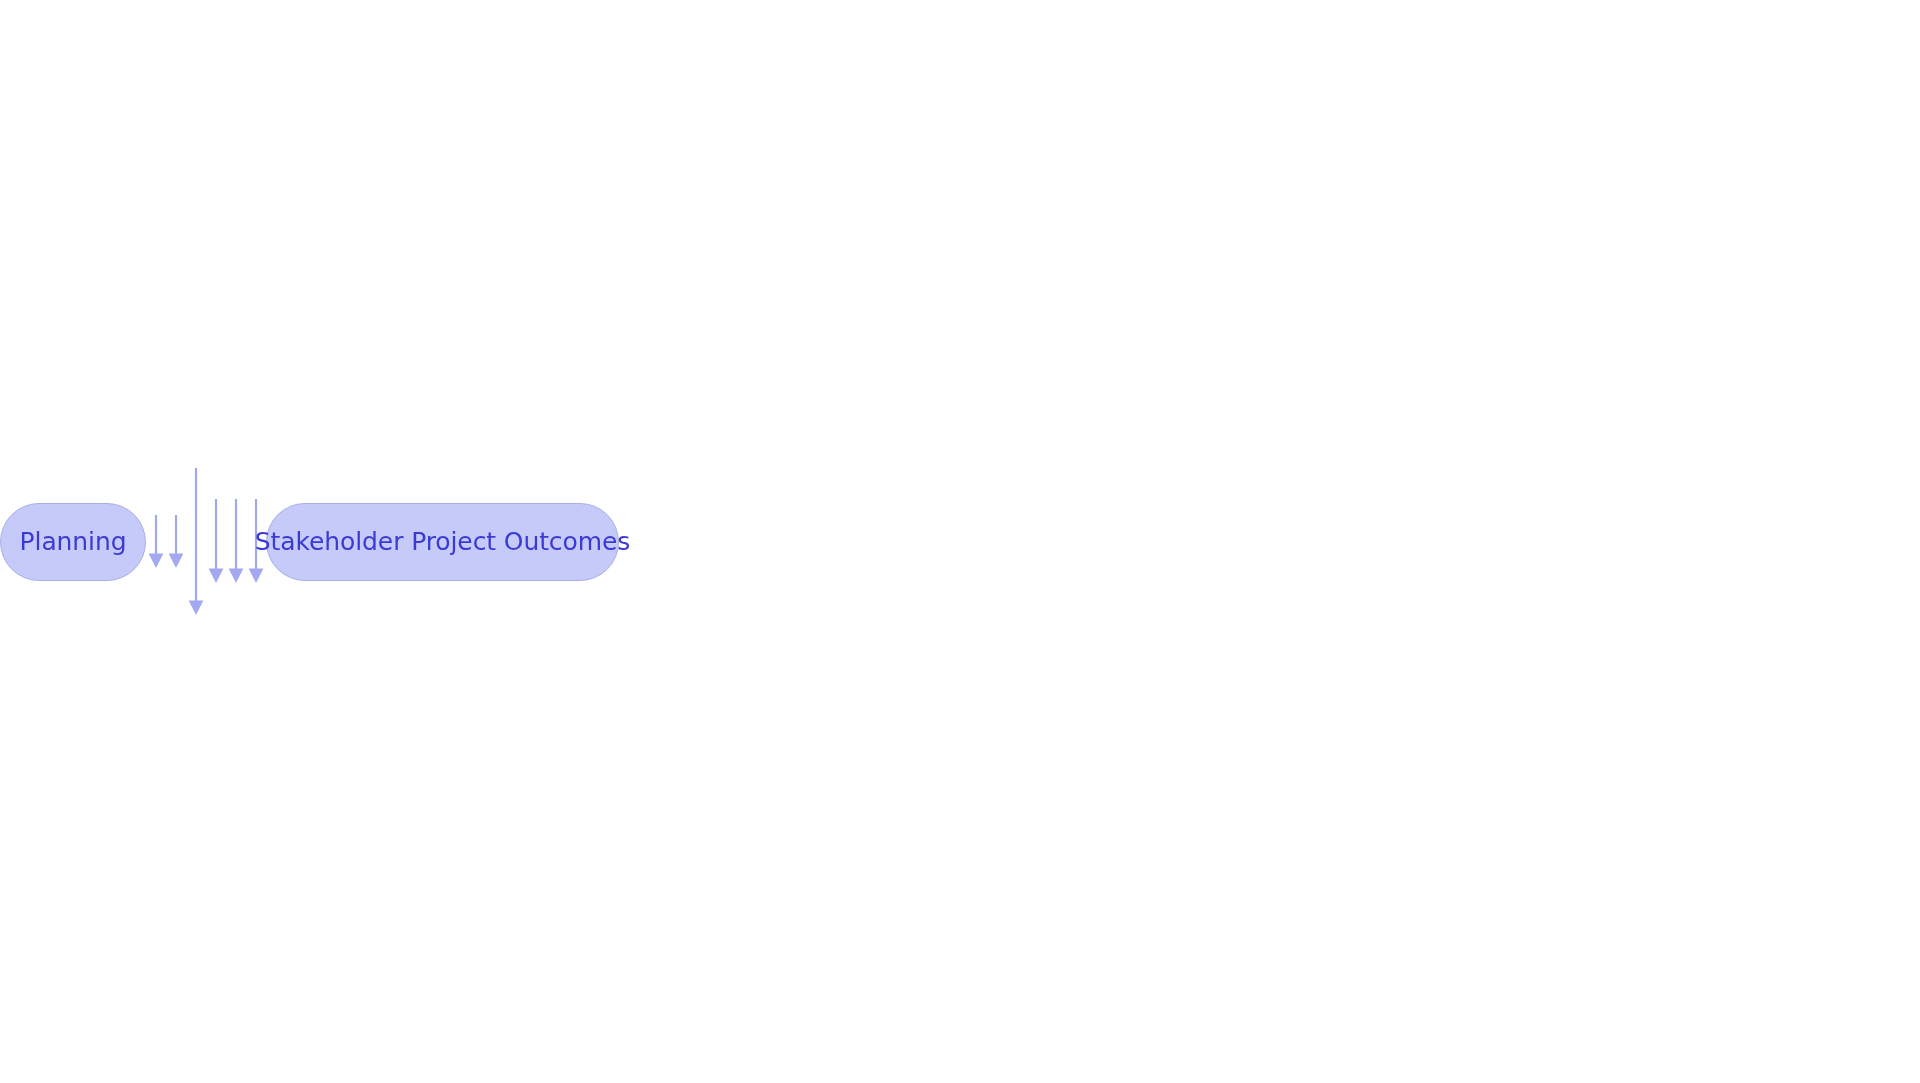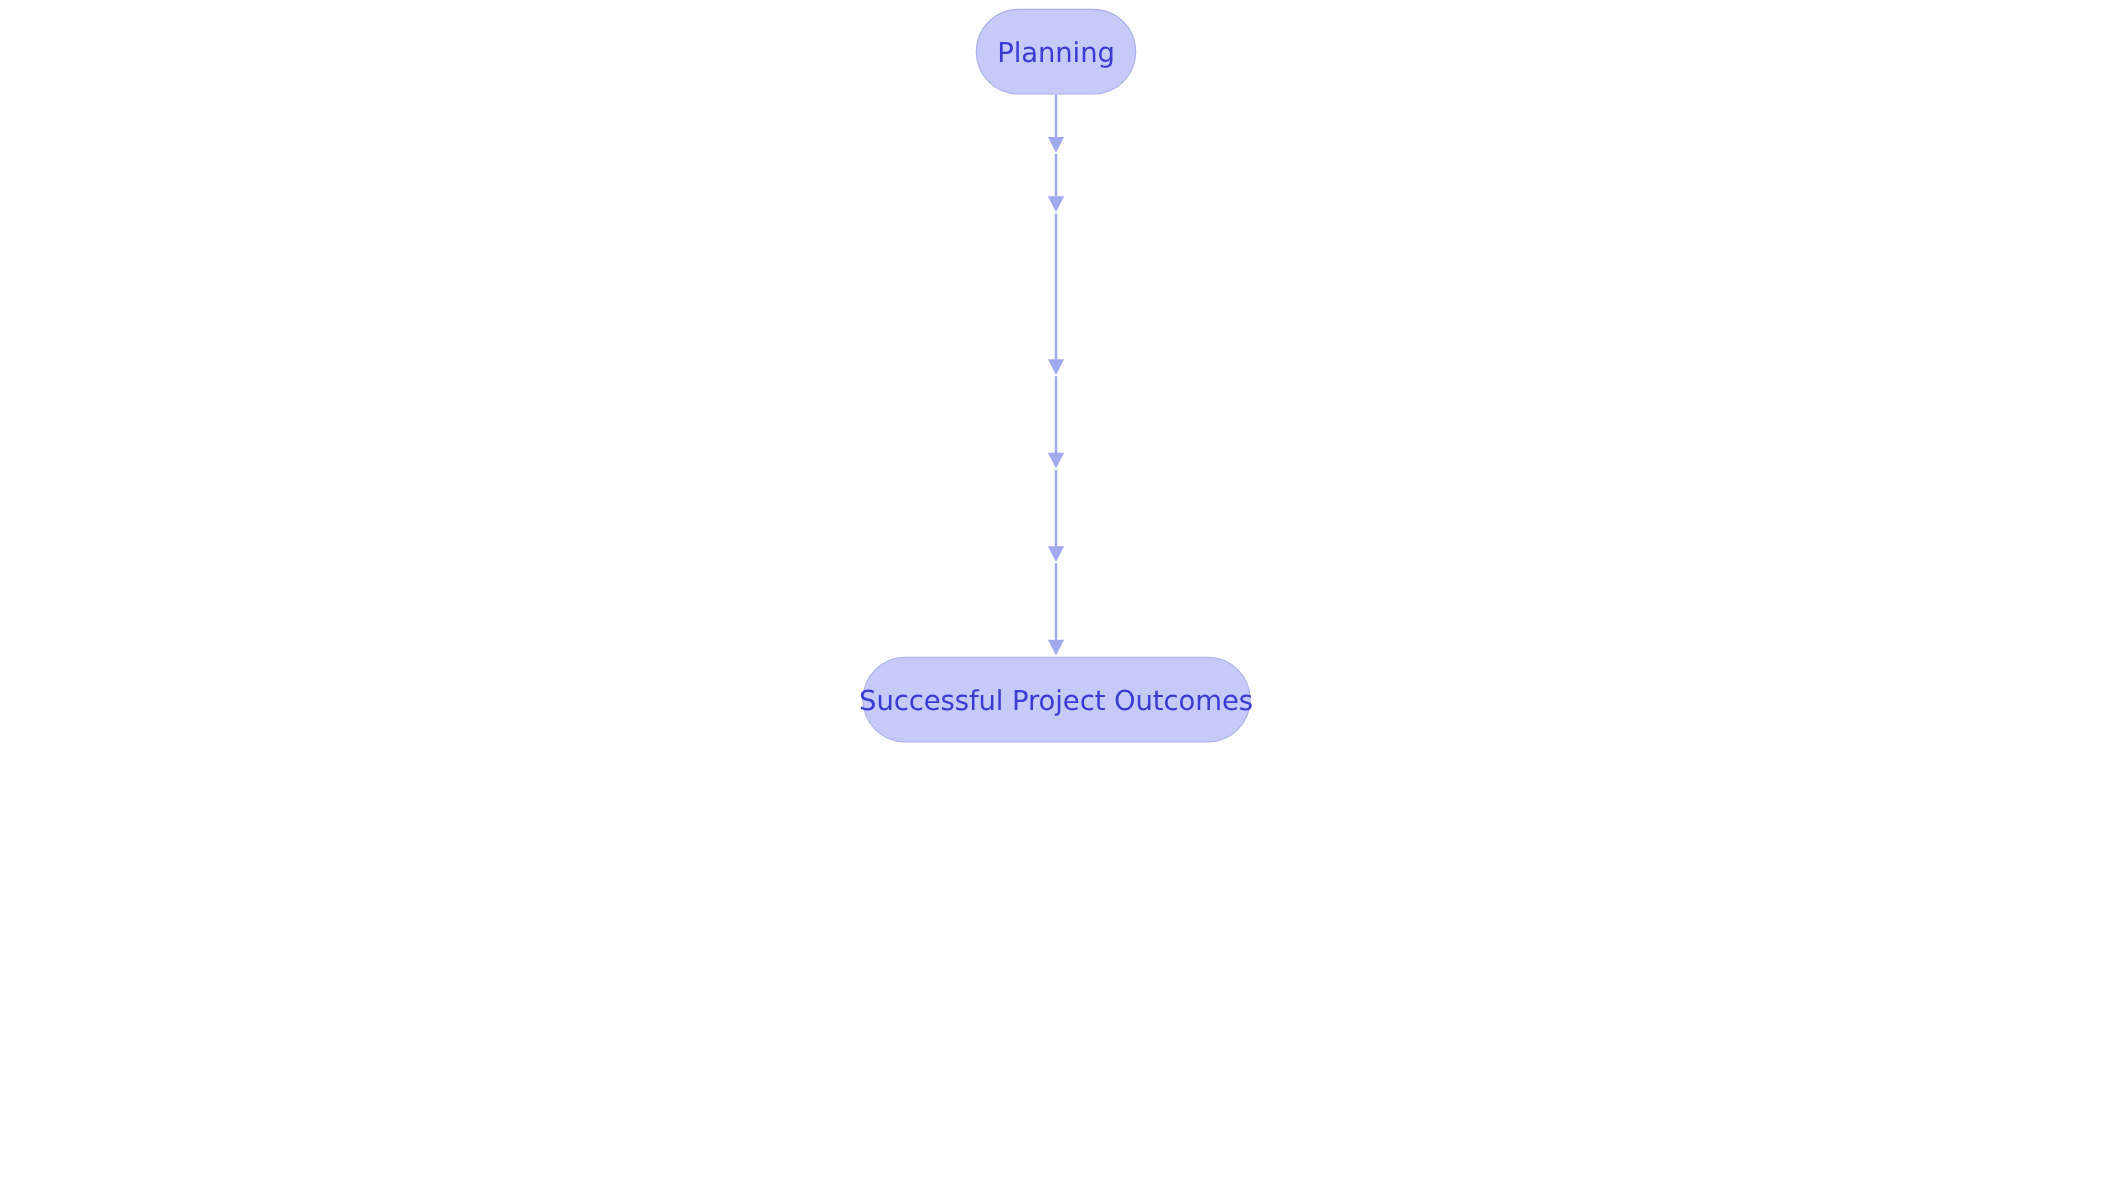--- a/index.html
+++ b/index.html
@@ -22,21 +22,20 @@
     background: #ffffff;
   }
 
   .flow-column {
     position: absolute;
     left: 0;
     top: 0;
     width: 1920px;
     height: 1083px;
     display: flex;
-    flex-direction: column;
     align-items: center;
   }
 
   
   .node {
     position: relative;
     box-sizing: border-box;
     height: 78px;
     background: #c5caf9;
     border: 1.6px solid #a8afe8;
@@ -136,17 +135,17 @@
 
 
     <div class="connector">
       <svg width="20" height="85" viewBox="0 0 20 85" xmlns="http://www.w3.org/2000/svg" aria-hidden="true">
         <line x1="10" y1="0" x2="10" y2="71" stroke="#a3a9f0" stroke-width="2.2"></line>
         <polygon points="10,84 2.6,69.5 17.4,69.5" fill="#a3a9f0"></polygon>
       </svg>
     </div>
 
     <div class="node node-w-outcomes">
-      <span class="node-label">Successful Project Outcomes</span>
+      <span class="node-label">Stakeholder Project Outcomes</span>
     </div>
 
   </div>
 </div>
 
 </body></html>

